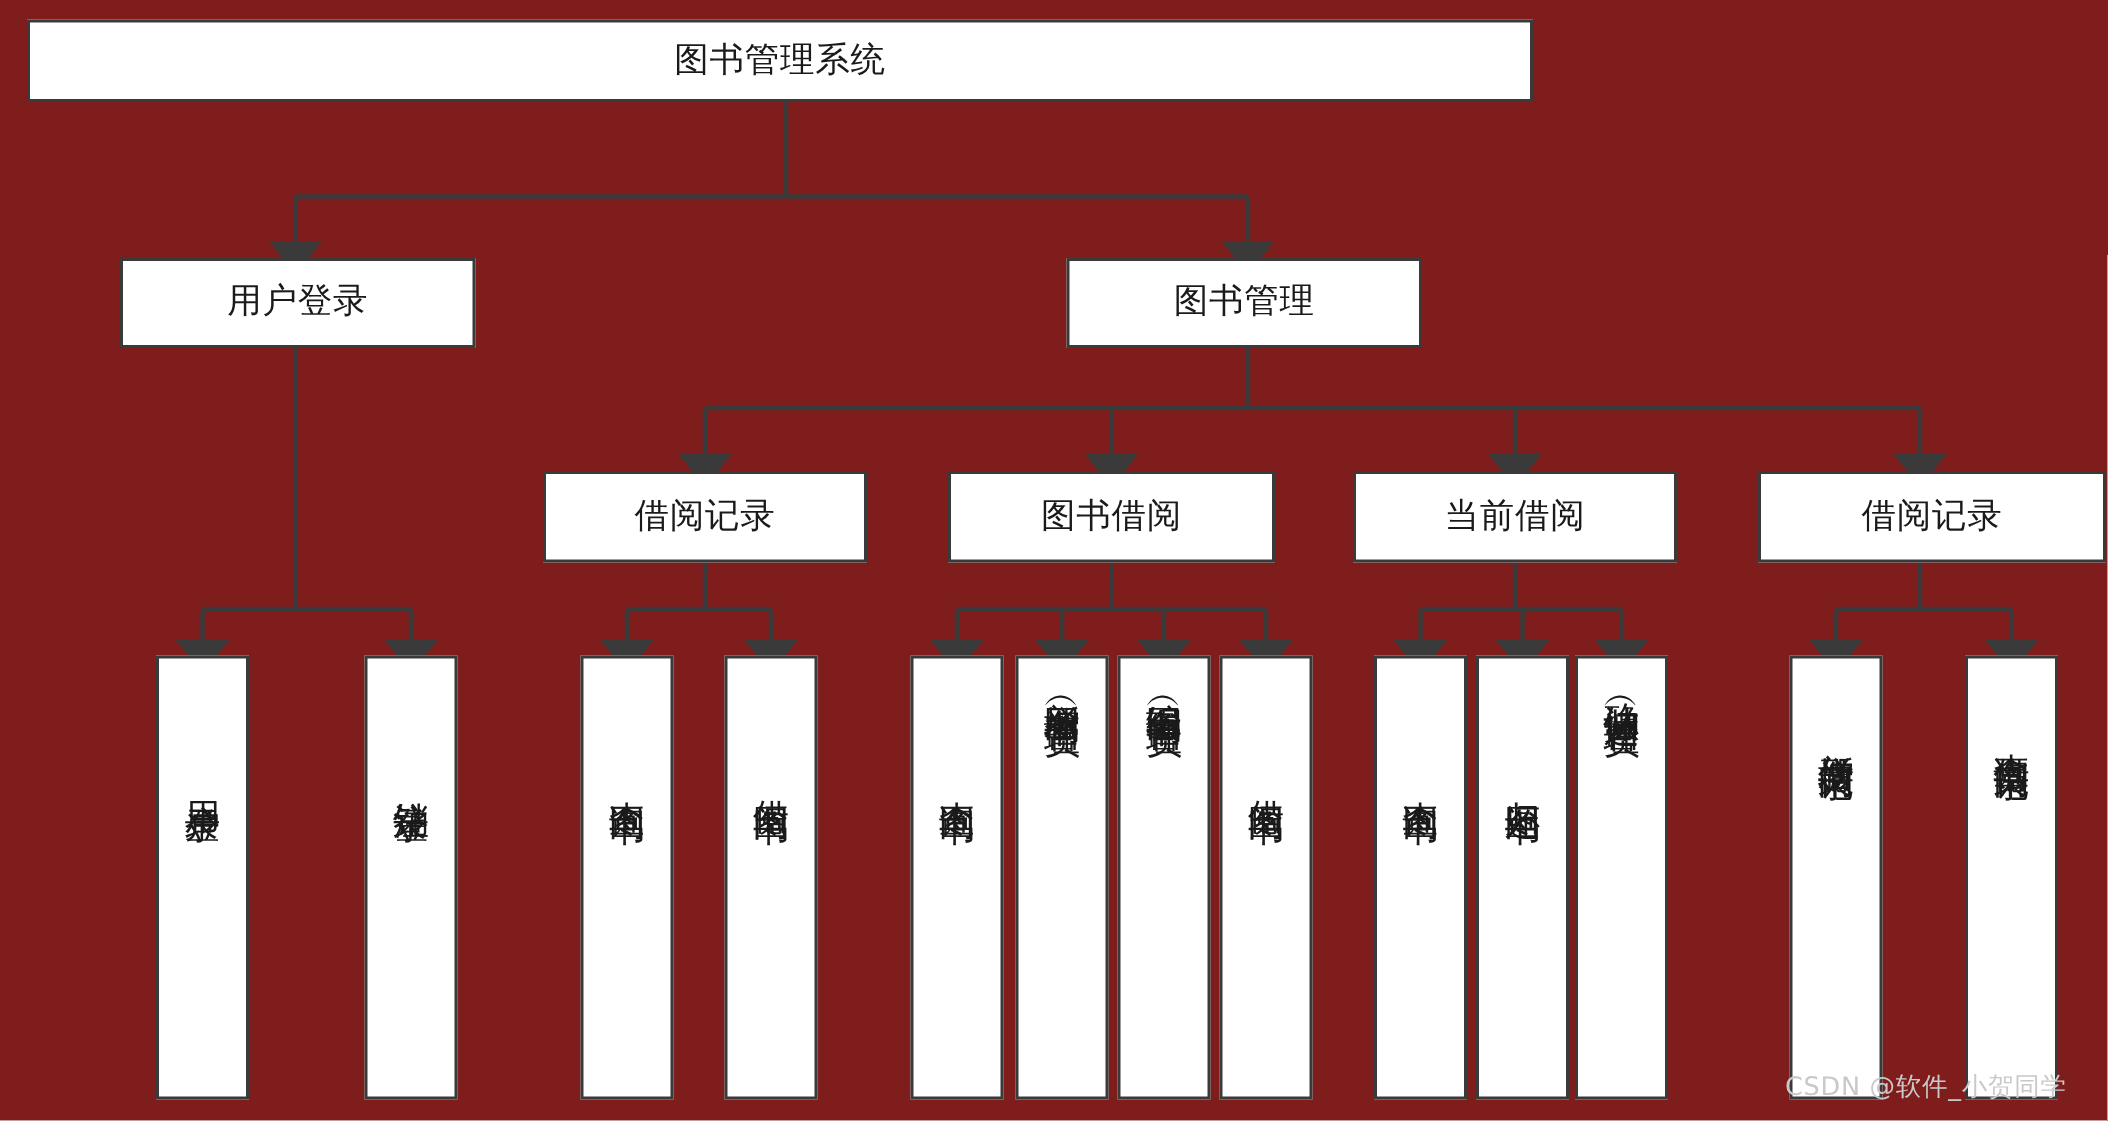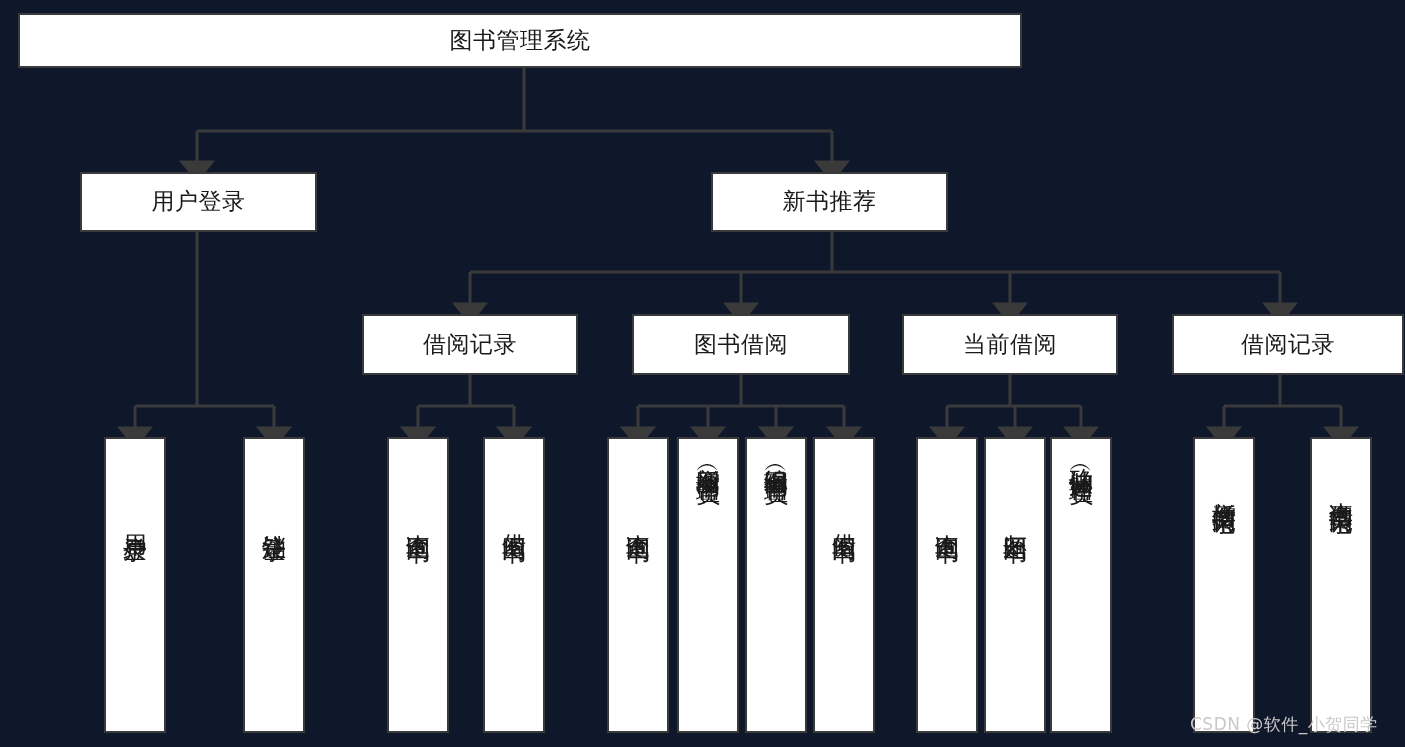--- a/index.html
+++ b/index.html
@@ -7,21 +7,21 @@
     padding: 0;
     background: #ffffff;
   }
   body {
     font-family: "DejaVu Sans", "Liberation Sans", sans-serif;
   }
   #canvas {
     position: relative;
     width: 1405px;
     height: 747px;
-    background: #0f172a;
+    background: #7f1d1d;
     overflow: hidden;
   }
   svg.edges {
     position: absolute;
     left: 0;
     top: 0;
     width: 1405px;
     height: 747px;
     pointer-events: none;
   }
@@ -124,21 +124,21 @@
   </svg>
 
   <div class="node horiz" style="left:18px; top:13px; width:1004px; height:55px;">
     <span class="lbl">图书管理系统</span>
   </div>
 
   <div class="node horiz" style="left:80px; top:172px; width:237px; height:60px;">
     <span class="lbl">用户登录</span>
   </div>
   <div class="node horiz" style="left:711px; top:172px; width:237px; height:60px;">
-    <span class="lbl">新书推荐</span>
+    <span class="lbl">图书管理</span>
   </div>
 
   <div class="node horiz" style="left:362px; top:314px; width:216px; height:61px;">
     <span class="lbl">借阅记录</span>
   </div>
   <div class="node horiz" style="left:902px; top:314px; width:216px; height:61px;">
     <span class="lbl">当前借阅</span>
   </div>
   <div class="node horiz" style="left:632px; top:314px; width:218px; height:61px;">
     <span class="lbl">图书借阅</span>

